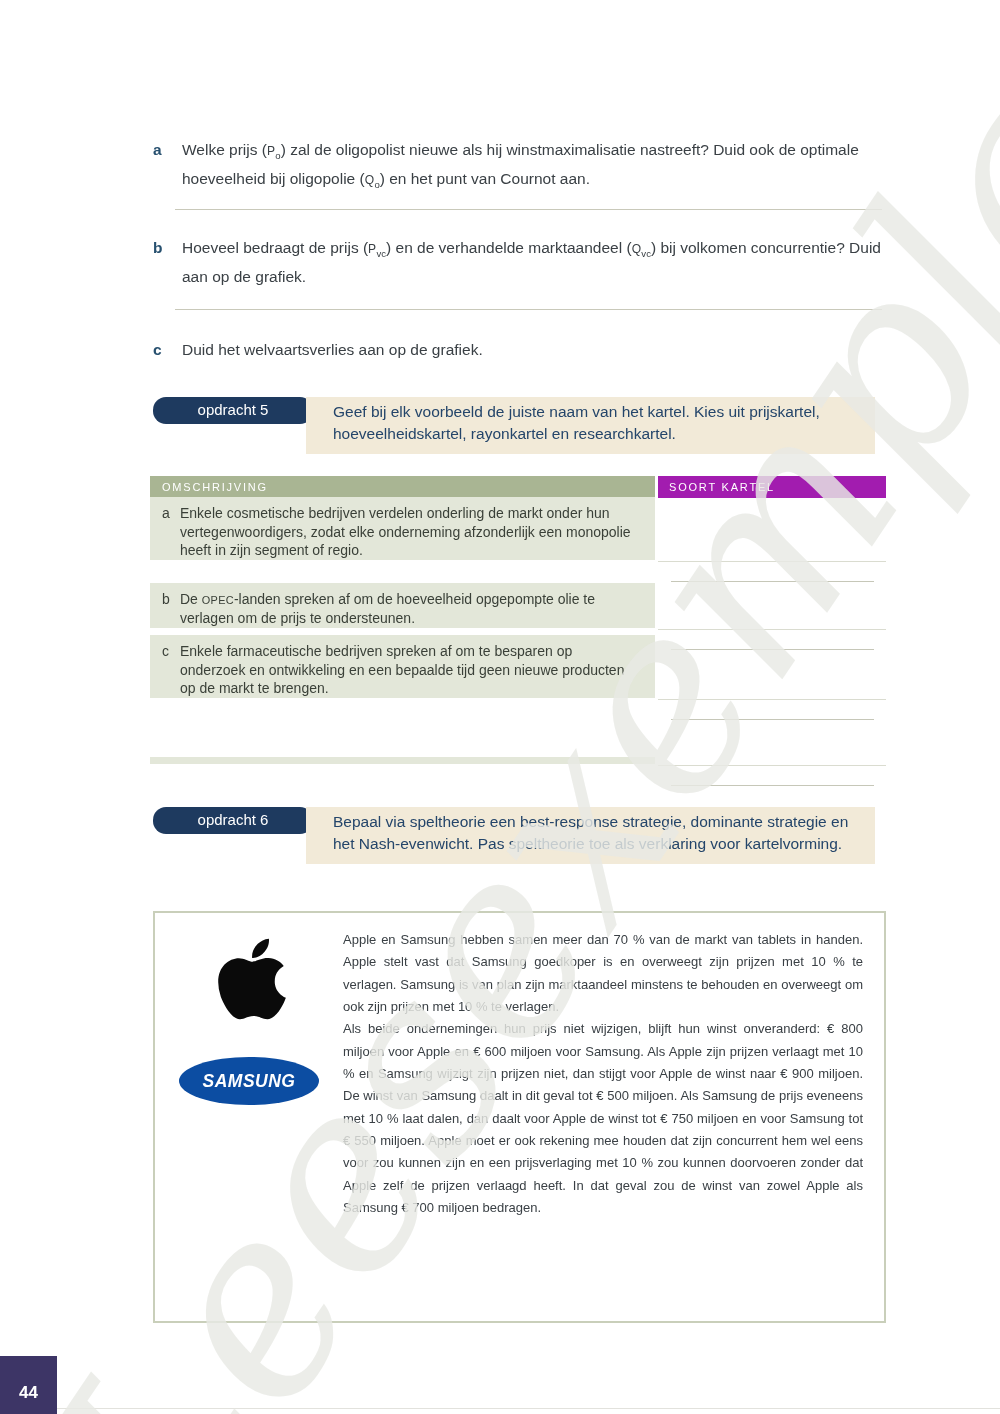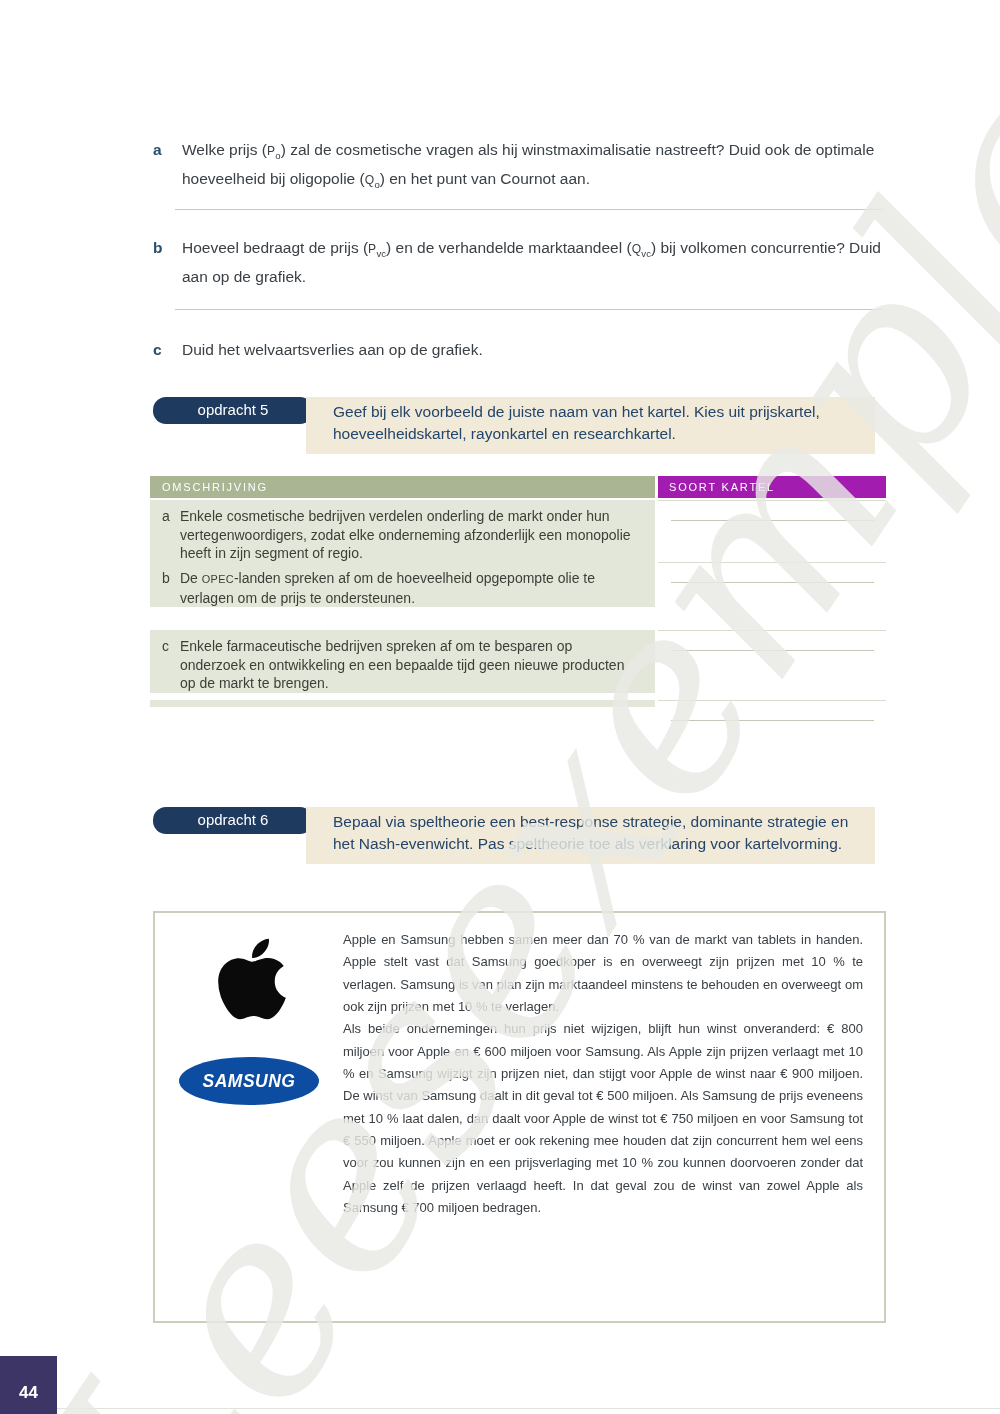--- a/index.html
+++ b/index.html
@@ -15,21 +15,21 @@
   .rule{position:absolute;left:175px;width:707px;height:0;border-top:1px solid #c9c9ba;}
 
   
   .opd-label{position:absolute;left:153px;width:160px;height:27px;background:#1e3a5f;color:#ffffff;
              font-size:15px;text-align:center;line-height:26px;border-radius:13px;}
   .opd-panel{position:absolute;left:306px;width:569px;background:#f2ead8;color:#24456a;
              font-size:15.5px;line-height:21.8px;padding:4px 16px 9px 27px;box-sizing:border-box;}
 
   
   .tbl{position:absolute;left:150px;top:476px;width:736px;}
-  .trow{display:flex;align-items:flex-start;border-radius:6px;}
+  .trow{display:flex;align-items:flex-end;border-radius:6px;}
   .thead{height:22px;margin-bottom:2px;}
   .colgap{width:3px;background:#ffffff;}
   .th-desc{width:505px;background:#a9b593;color:#ffffff;font-size:11px;letter-spacing:1.8px;
            line-height:22px;padding-left:12px;box-sizing:border-box;}
   .th-ans{flex:1;background:#a21caf;color:#ffffff;font-size:11px;letter-spacing:1.8px;
           line-height:22px;padding-left:11px;box-sizing:border-box;}
   .td-desc{width:505px;background:#e3e7d9;position:relative;padding:7px 14px 0 30px;
            box-sizing:border-box;font-size:14px;line-height:18.6px;color:#3a4038;
            border-bottom:2px solid #ffffff;overflow:hidden;}
   .rltr{position:absolute;left:12px;top:7px;}
@@ -60,21 +60,21 @@
              font-family:"DejaVu Serif",serif;font-style:italic;font-size:255px;
              color:rgba(232,233,228,0.82);white-space:nowrap;z-index:5;pointer-events:none;}
 </style>
 </head>
 <body>
 
 <div class="page">
 
   <div class="q" style="top:139px">
     <span class="qltr">a</span>
-    <div class="qtxt"><span>Welke prijs (</span><span class="sc">P</span><span class="sub">o</span><span>) zal de cosmetische vragen als hij winstmaximalisatie nastreeft? Duid ook de optimale hoeveelheid bij oligopolie (</span><span class="sc">Q</span><span class="sub">o</span><span>) en het punt van Cournot aan.</span></div>
+    <div class="qtxt"><span>Welke prijs (</span><span class="sc">P</span><span class="sub">o</span><span>) zal de oligopolist nieuwe als hij winstmaximalisatie nastreeft? Duid ook de optimale hoeveelheid bij oligopolie (</span><span class="sc">Q</span><span class="sub">o</span><span>) en het punt van Cournot aan.</span></div>
   </div>
   <div class="rule" style="top:209px"></div>
 
   <div class="q" style="top:237px">
     <span class="qltr">b</span>
     <div class="qtxt"><span>Hoeveel bedraagt de prijs (</span><span class="sc">P</span><span class="sub">vc</span><span>) en de verhandelde marktaandeel (</span><span class="sc">Q</span><span class="sub">vc</span><span>) bij volkomen concurrentie? Duid aan op de grafiek.</span></div>
   </div>
   <div class="rule" style="top:309px"></div>
 
   <div class="q" style="top:339px">

